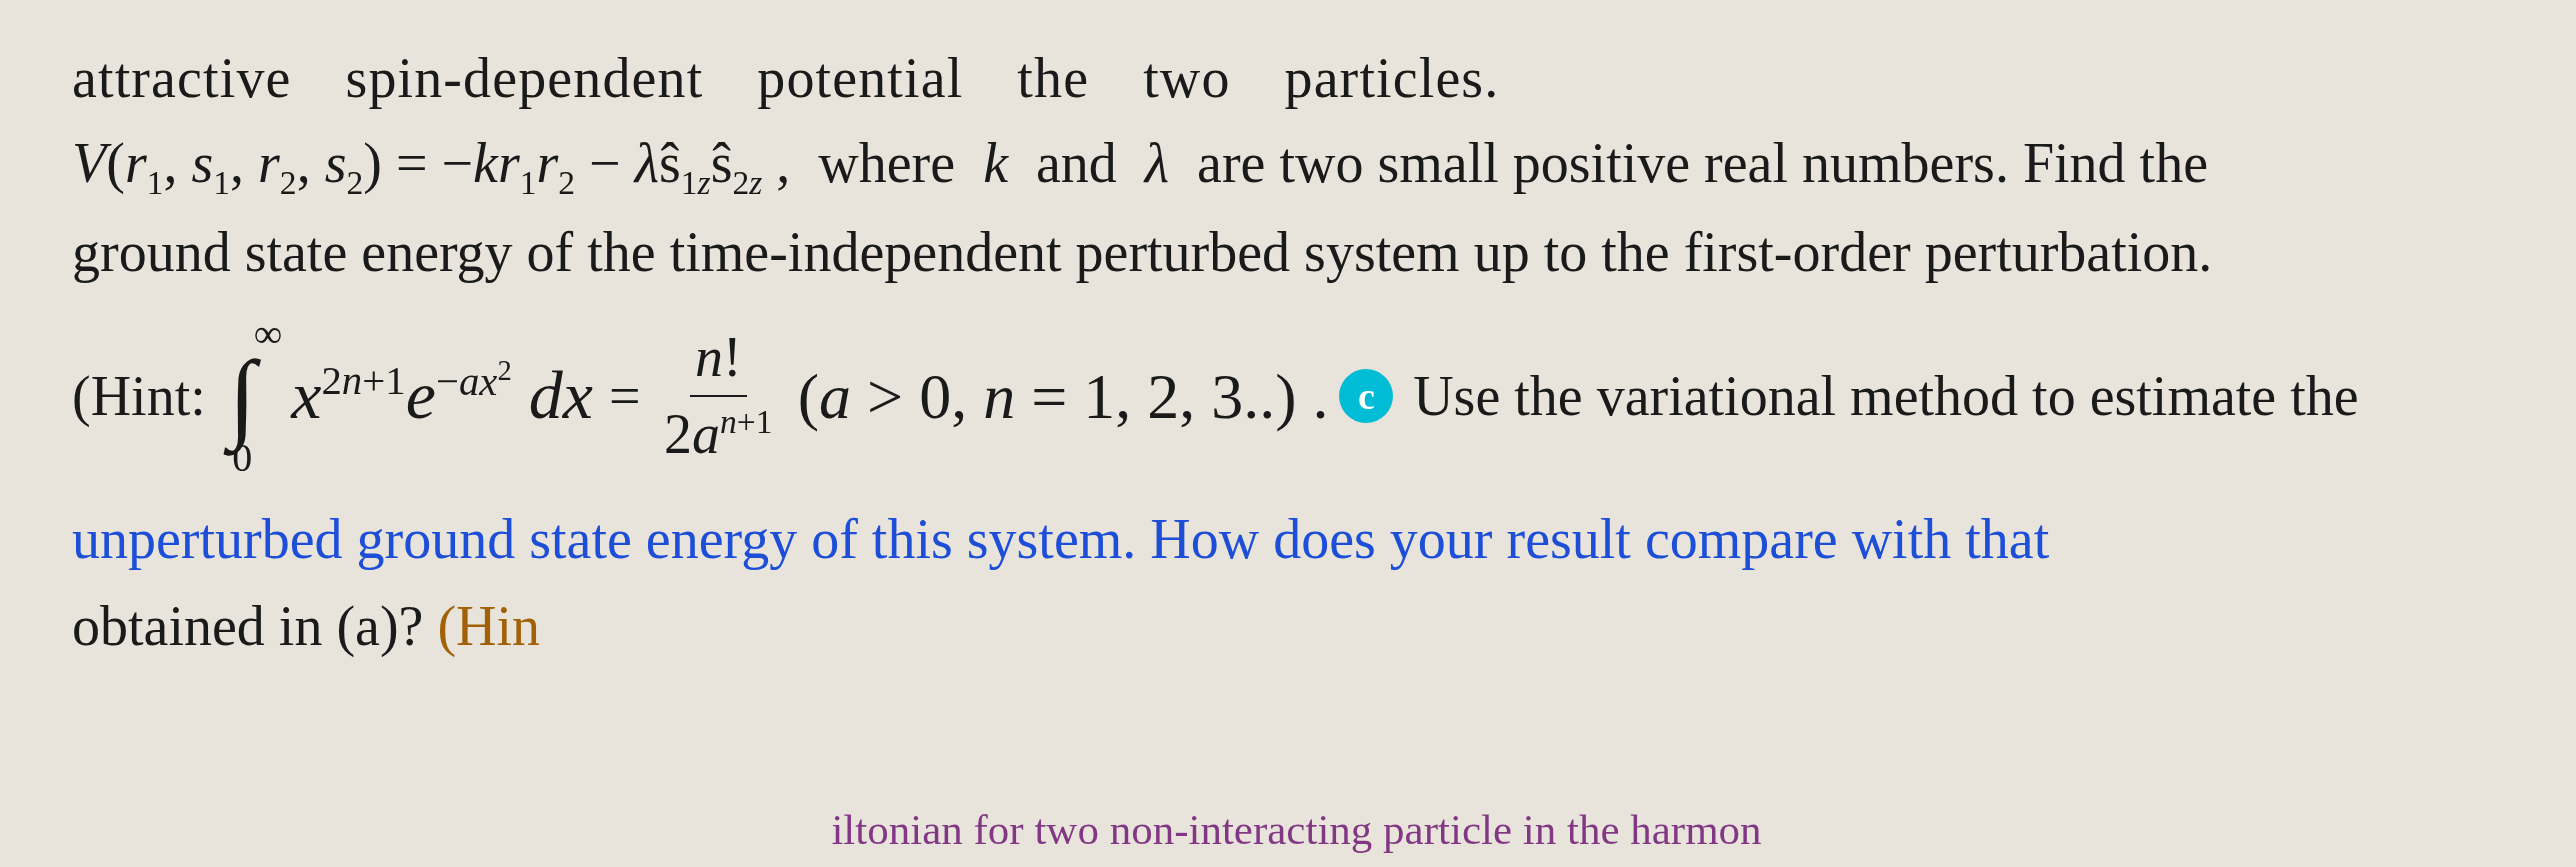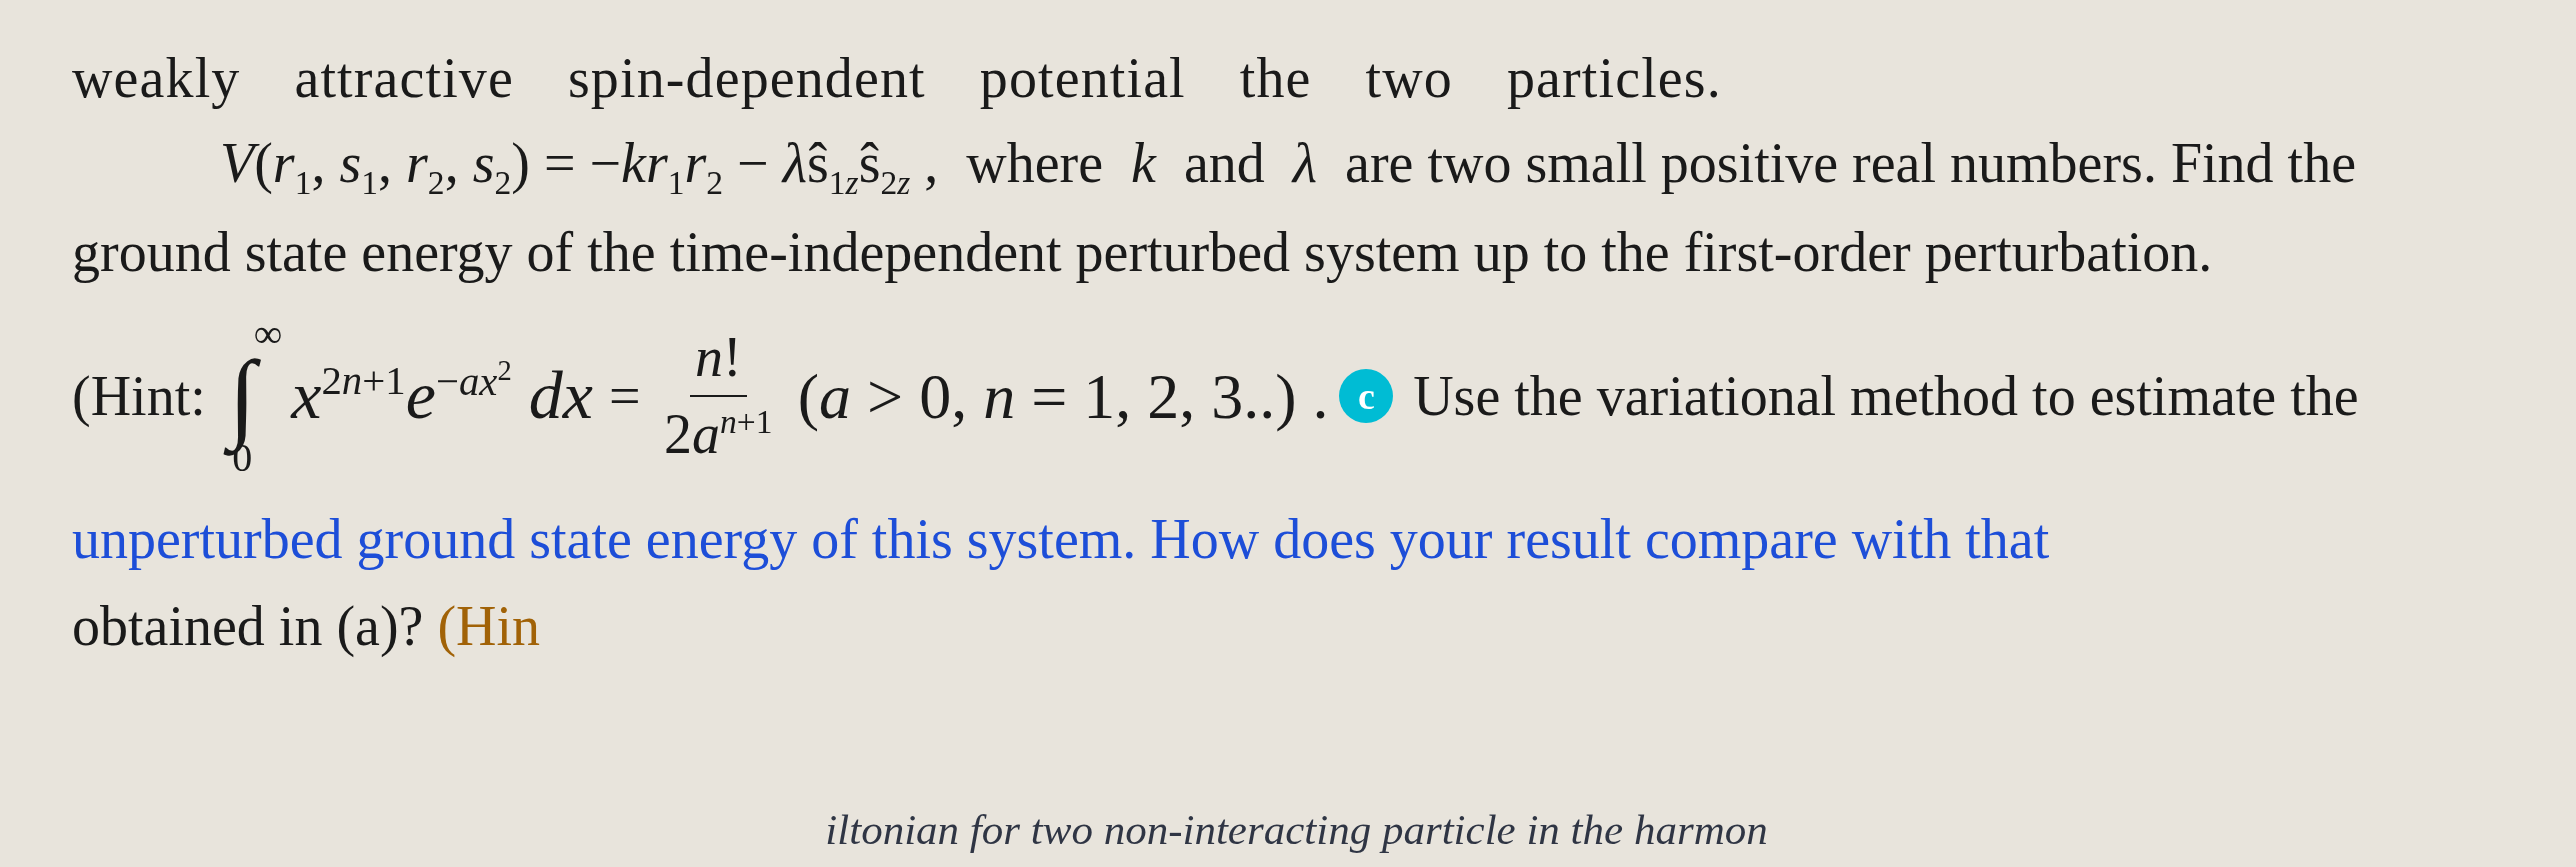--- a/index.html
+++ b/index.html
@@ -41,21 +41,20 @@
     }
 
     .line2 {
       font-size: 56px;
       color: #1a1a1a;
       line-height: 1.55;
       display: flex;
       align-items: baseline;
       flex-wrap: wrap;
       margin-bottom: 0px;
-      justify-content: center;
     }
 
     .line3 {
       font-size: 56px;
       color: #1a1a1a;
       line-height: 1.55;
       margin-bottom: 0px;
     }
 
     .line4 {
@@ -148,34 +147,32 @@
       font-size: 0.6em;
       vertical-align: sub;
     }
 
     .watermark {
       position: absolute;
       bottom: 0;
       left: 17px;
       right: 0;
       font-size: 43px;
-      color: #0f172a;
+      color: #701a75;
       opacity: 0.85;
       text-align: center;
       padding: 9px 0 13.5px 0;
-      font-style: italic;
     }
   </style>
 </head>
 <body>
 
 <div class="page-content">
 
   <div class="line1">
-    <span>weakly</span>
     <span>attractive</span>
     <span>spin-dependent</span>
     <span>potential</span>
     <span>the</span>
     <span>two</span>
     <span>particles.</span>
   </div>
 
   <div class="line2">
     <span>

